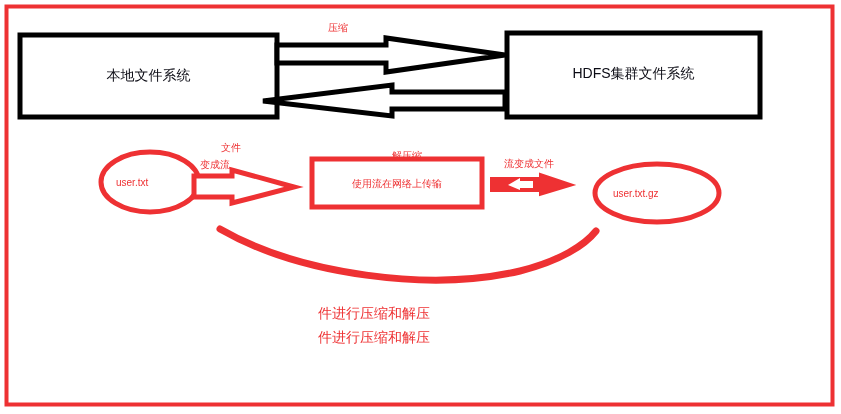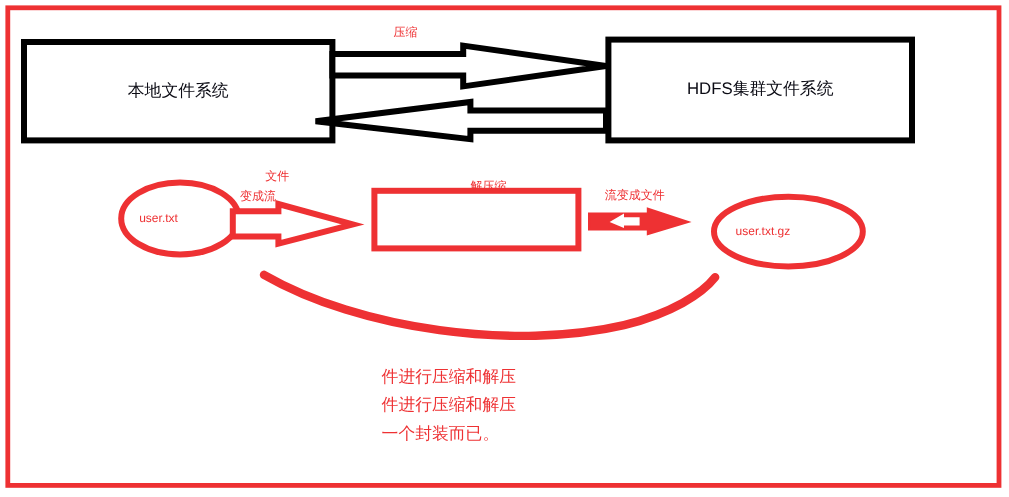--- a/index.html
+++ b/index.html
@@ -90,24 +90,24 @@
 
   <div class="lbl" style="left:328px; top:19px;">压缩</div>
 
   <div class="lbl" style="left:392px; top:127px;margin-top:20px;">解压缩</div>
 
   <div class="lbl" style="left:116px; top:174px;">user.txt</div>
 
   <div class="lbl center" style="left:205px; top:139px; width:52px;">文件</div>
   <div class="lbl center" style="left:182px; top:156px; width:66px;">变成流</div>
 
+  <div class="lbl center" style="left:312px; top:175px; width:170px;">使用流在网络上传输</div>
 
   <div class="lbl" style="left:504px; top:155px;">流变成文件</div>
 
   <div class="lbl" style="left:613px; top:185px;">user.txt.gz</div>
 
   <div class="para" style="left:318px; top:301px;">
     <div>件进行压缩和解压</div>
     <div>件进行压缩和解压</div>
-    <div>一个封装而已。</div>
   </div>
 
 </div>
 
 </body></html>

